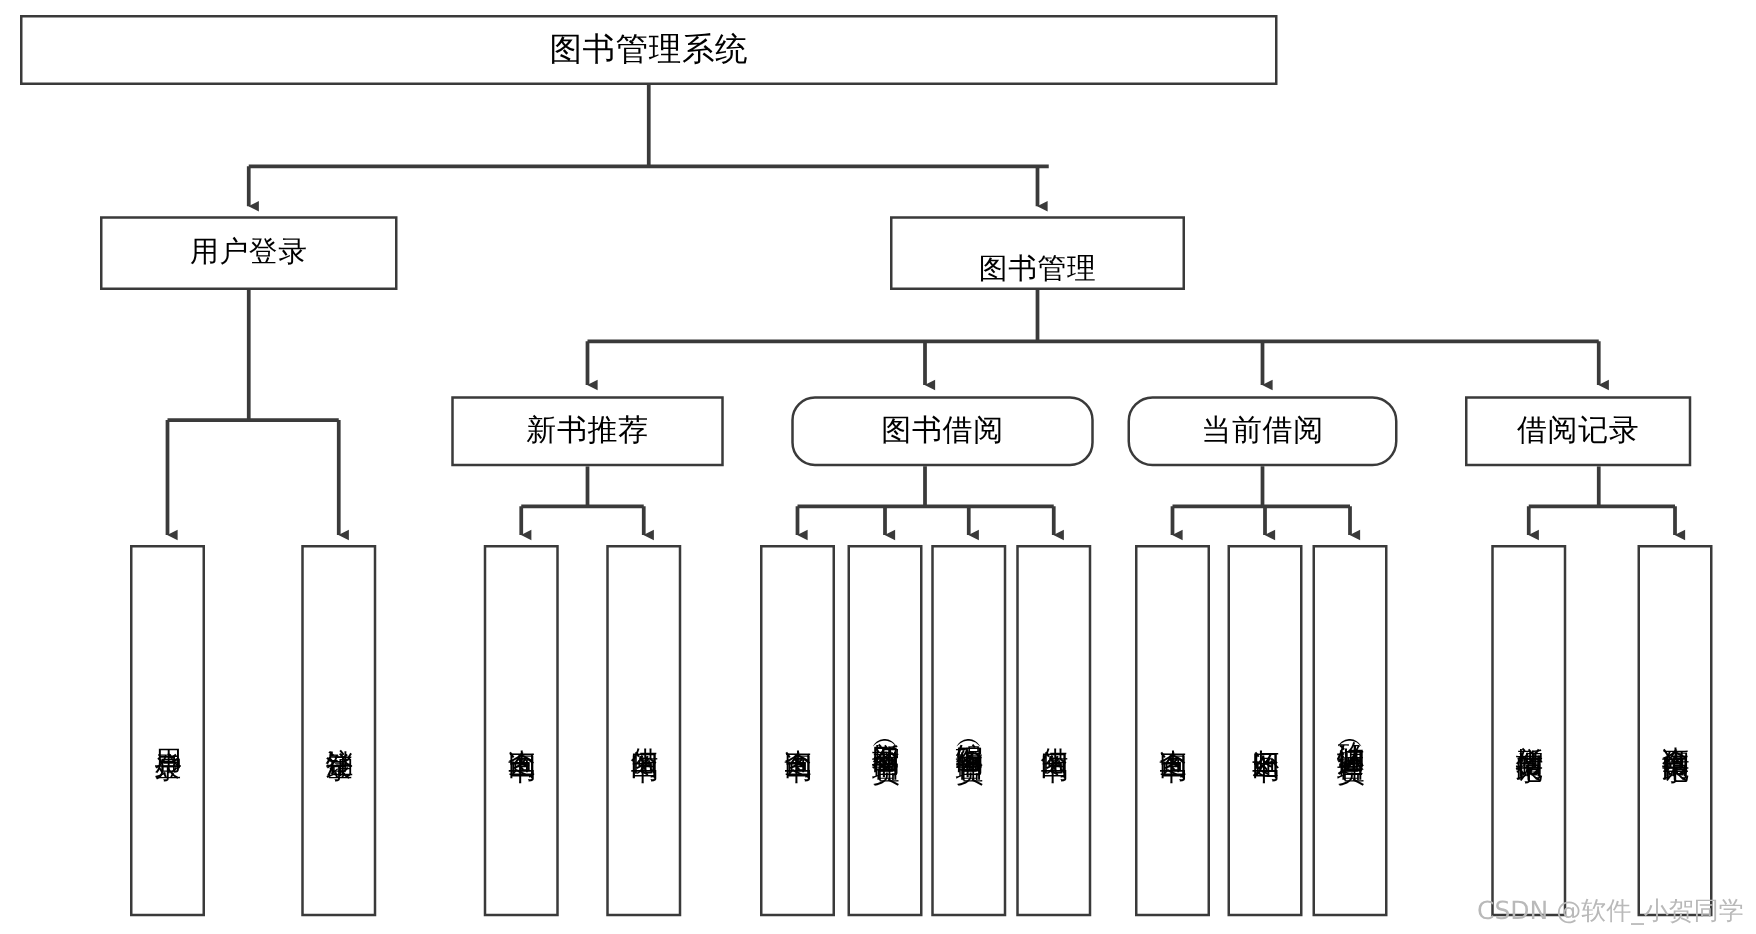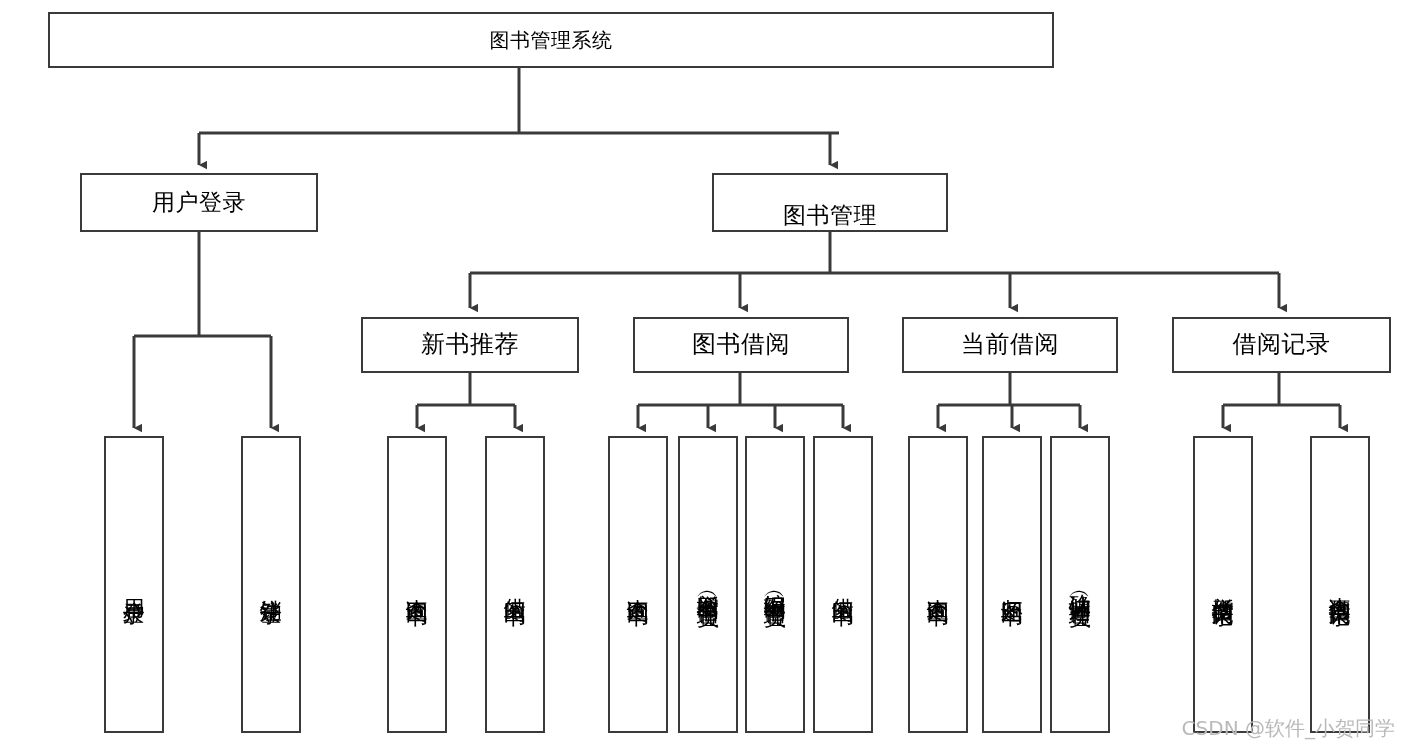--- a/index.html
+++ b/index.html
@@ -49,22 +49,21 @@
     align-items: center;
     justify-content: center;
   }
   .node.vertical .label {
     writing-mode: vertical-rl;
     text-orientation: upright;
     line-height: 1.06;
     letter-spacing: 2px;
   }
   #node-root {
-    font-size: 20px;
-    margin-left: 32px;
+    font-size: 26px;
   }
   .level1 {
     font-size: 23px;
   }
   .level2 {
     font-size: 24px;
   }
   .leaf {
     font-size: 22px;
   }
@@ -143,29 +142,29 @@
   </div>
 
   <div class="node horizontal level1" style="left:712px; top:173px; width:236px; height:59px;align-items:flex-end;">
     <span class="label">图书管理</span>
   </div>
 
   <div class="node horizontal level2" style="left:361px; top:317px; width:218px; height:56px;">
     <span class="label">新书推荐</span>
   </div>
 
-  <div class="node horizontal level2" style="left:633px; top:317px; width:216px; height:56px;">
+  <div class="node horizontal level2" style="left:633px; top:317px; width:242px; height:56px;border-radius:19px;">
     <span class="label">图书借阅</span>
   </div>
 
-  <div class="node horizontal level2" style="left:902px; top:317px; width:216px; height:56px;">
+  <div class="node horizontal level2" style="left:902px; top:317px; width:216px; height:56px;border-radius:20px;">
     <span class="label">当前借阅</span>
   </div>
 
-  <div class="node horizontal level2" style="left:1172px; top:317px; width:219px; height:56px;">
+  <div class="node horizontal level2" style="left:1172px; top:317px; width:181px; height:56px;">
     <span class="label">借阅记录</span>
   </div>
 
   <div class="node vertical leaf" style="left:104px; top:436px; width:60px; height:297px;">
     <span class="label">用户登录</span>
   </div>
 
   <div class="node vertical leaf" style="left:241px; top:436px; width:60px; height:297px;">
     <span class="label">注销登录</span>
   </div>

